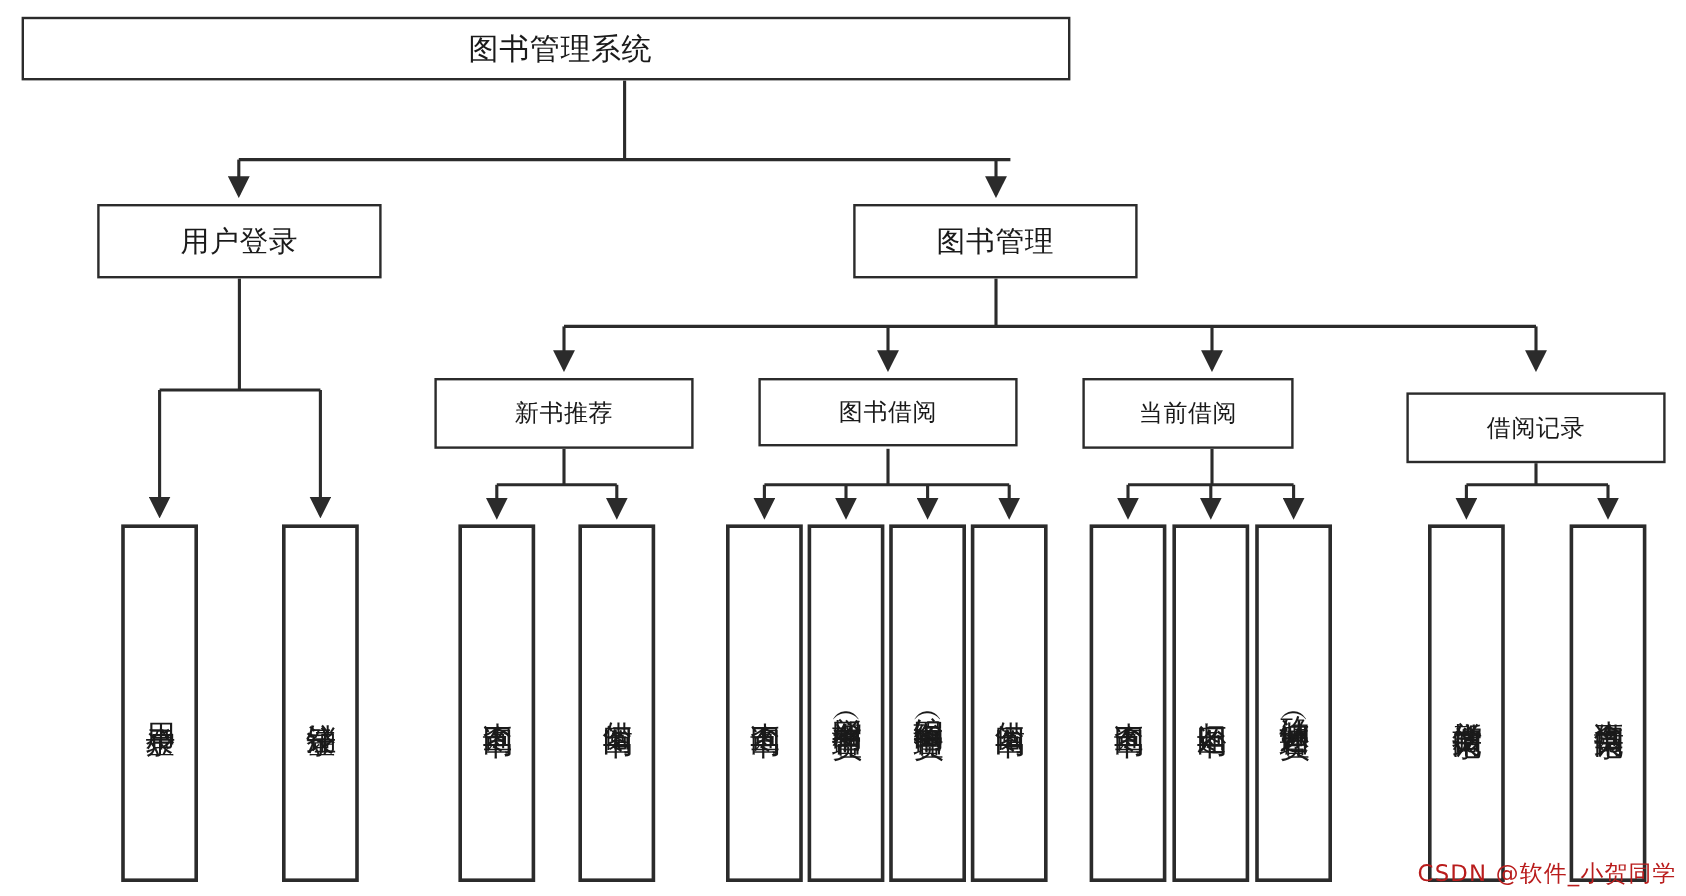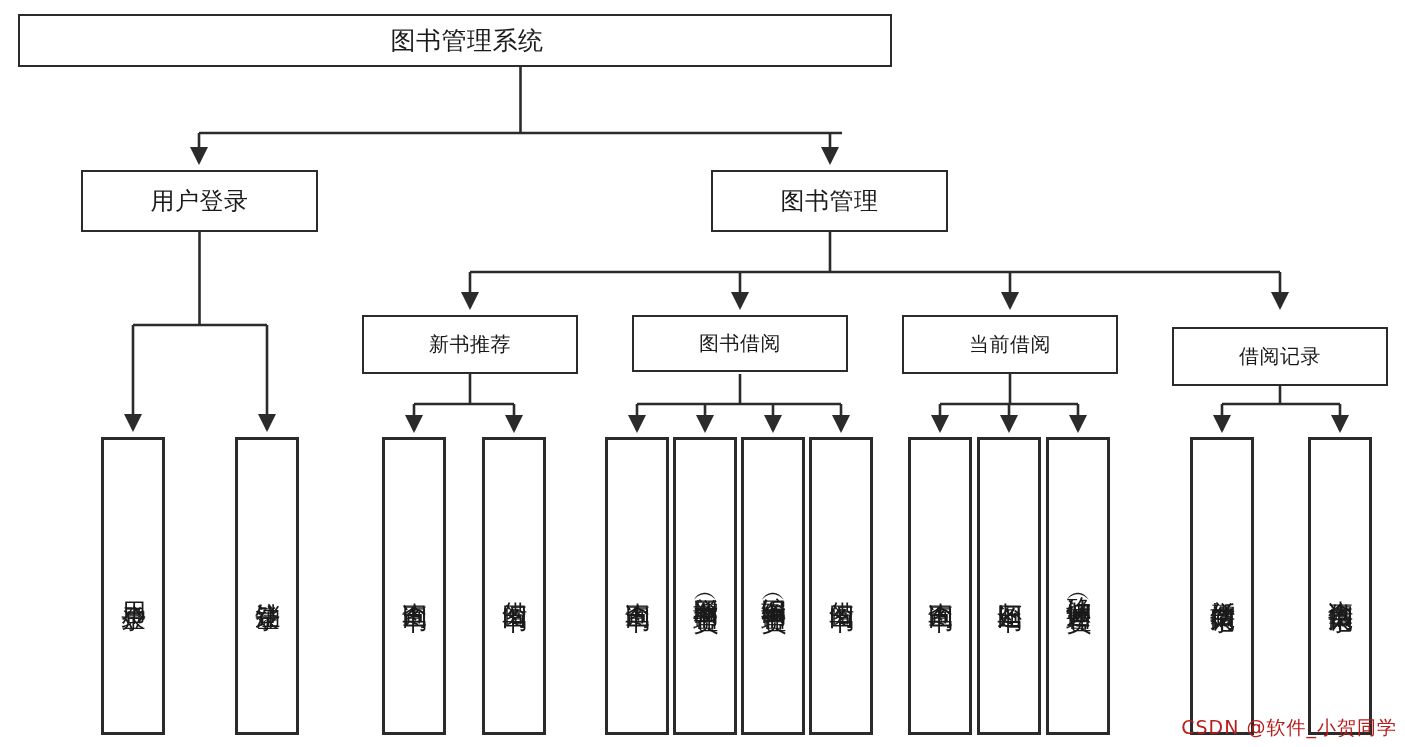--- a/index.html
+++ b/index.html
@@ -137,21 +137,21 @@
   <div class="node lvl2" style="left:711px; top:170px; width:237px; height:62px;">
     <span class="node-label">图书管理</span>
   </div>
 
   <div class="node lvl3" style="left:362px; top:315px; width:216px; height:59px;">
     <span class="node-label">新书推荐</span>
   </div>
   <div class="node lvl3" style="left:632px; top:315px; width:216px; height:57px;">
     <span class="node-label">图书借阅</span>
   </div>
-  <div class="node lvl3" style="left:902px; top:315px; width:216px; height:59px;">
+  <div class="node lvl3" style="left:902px; top:315px; width:176px; height:59px;">
     <span class="node-label">当前借阅</span>
   </div>
   <div class="node lvl3" style="left:1172px; top:315px; width:216px; height:59px;margin-top:12px;">
     <span class="node-label">借阅记录</span>
   </div>
 
   <div class="node leaf" style="left:101px; top:437px; width:64px; height:298px;">
     <span class="node-label">用户登录</span>
   </div>
   <div class="node leaf" style="left:235px; top:437px; width:64px; height:298px;">

